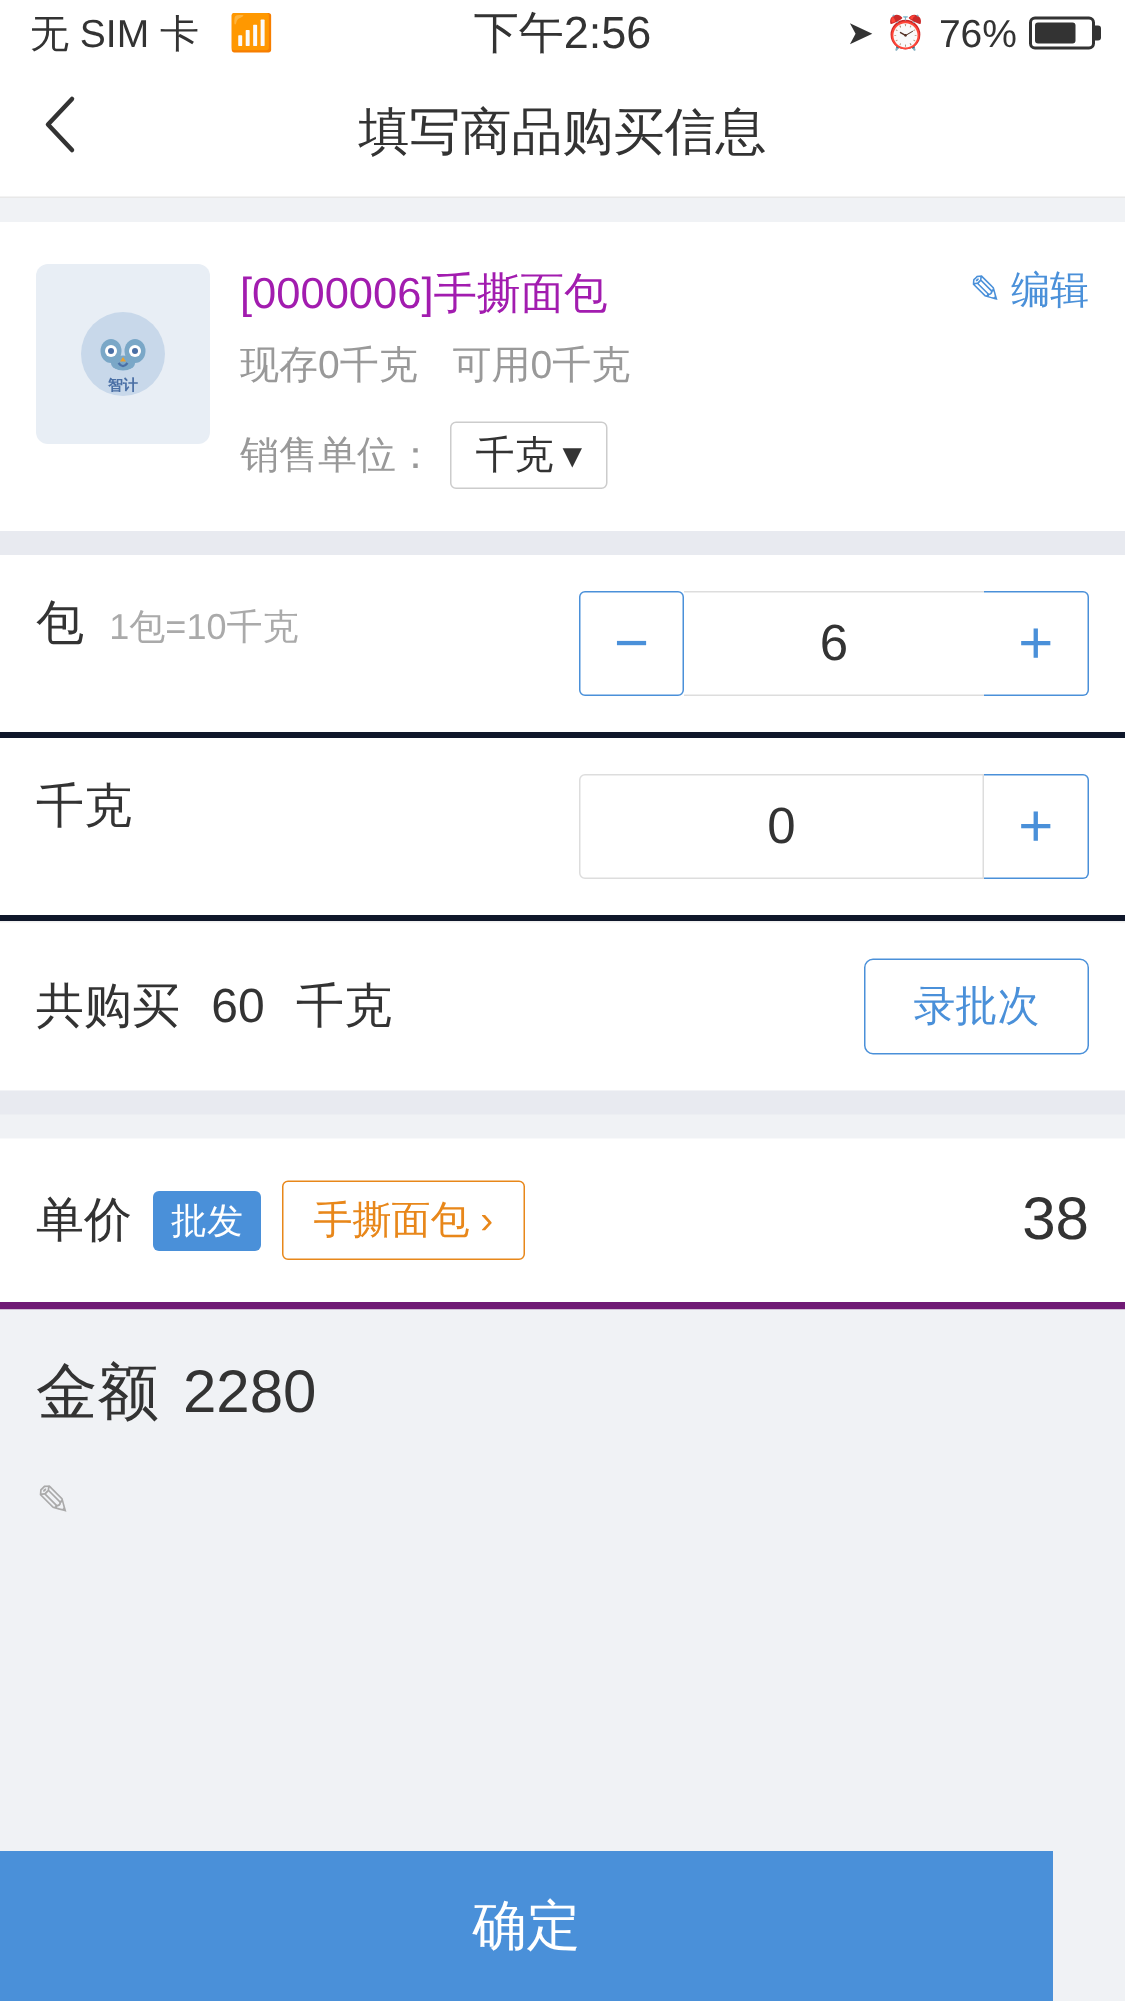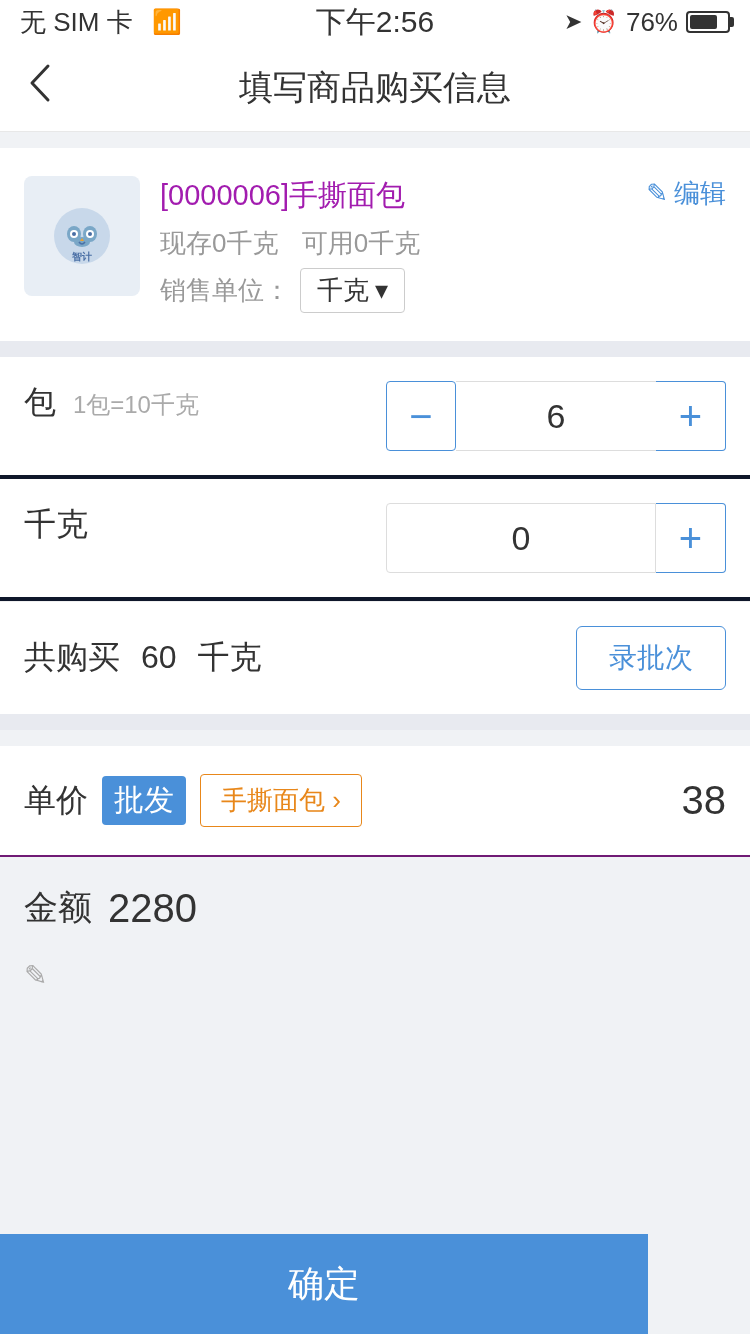--- a/index.html
+++ b/index.html
@@ -78,21 +78,21 @@
       background: #e8eef5;
       border-radius: 8px;
       display: flex;
       align-items: center;
       justify-content: center;
       flex-shrink: 0;
     }
     .product-image svg { width: 60px; height: 60px; }
     .product-info { flex: 1; }
     .product-name { font-size: 29px; color: #a21caf; font-weight: 500; margin-bottom: 10px; }
-    .product-stock { font-size: 26px; color: #999; margin-bottom: 7px; }
+    .product-stock { font-size: 26px; color: #999; margin-bottom: 20px; }
     .product-unit { font-size: 26px; color: #999; display: flex; align-items: center; gap: 10px; }
     .unit-select {
       border: 1px solid #ccc;
       border-radius: 4px;
       padding: 4px 16px;
       font-size: 26px;
       color: #333;
       background: #fff;
       display: inline-flex;
       align-items: center;
@@ -219,27 +219,27 @@
     
     .price-section {
       background: #fff;
       margin-top: 16px;
     }
     .price-row {
       padding: 28px 24px;
       display: flex;
       align-items: center;
       justify-content: space-between;
-      border-bottom: 2px solid #701a75;
+      border-bottom: 5px solid #701a75;
     }
     .price-label { font-size: 32px; color: #333; display: flex; align-items: center; gap: 14px; }
     .tag-badge {
       background: #4a90d9;
       color: #fff;
-      font-size: 30px;
+      font-size: 24px;
       padding: 4px 12px;
       border-radius: 4px;
     }
     .price-ref-btn {
       border: 1.5px solid #e8871a;
       color: #e8871a;
       background: #fff;
       padding: 8px 20px;
       font-size: 26px;
       border-radius: 4px;
@@ -254,21 +254,21 @@
     .amount-section {
       background: #f0f2f5;
       padding: 28px 24px 20px;
     }
     .amount-row {
       display: flex;
       align-items: center;
       gap: 16px;
       margin-bottom: 20px;
     }
-    .amount-label { font-size: 34px; color: #333; }
+    .amount-label { font-size: 41px; color: #333; }
     .amount-value { font-size: 40px; color: #333; font-weight: 500; }
     .note-row {
       display: flex;
       align-items: center;
       gap: 14px;
       color: #aaa;
       font-size: 28px;
       padding: 8px 0;
     }
     .pencil-icon { font-size: 28px; color: #aaa; }
@@ -278,21 +278,21 @@
       flex: 1;
       background: #f0f2f5;
       min-height: 200px;
     }
 
     
     .confirm-btn {
       position: fixed;
       bottom: 0;
       left: 0;
-      width: 648px;
+      width: 702px;
       height: 100px;
       background: #4a90d9;
       color: #fff;
       font-size: 36px;
       display: flex;
       align-items: center;
       justify-content: center;
       cursor: pointer;
       border: none;
       outline: none;

